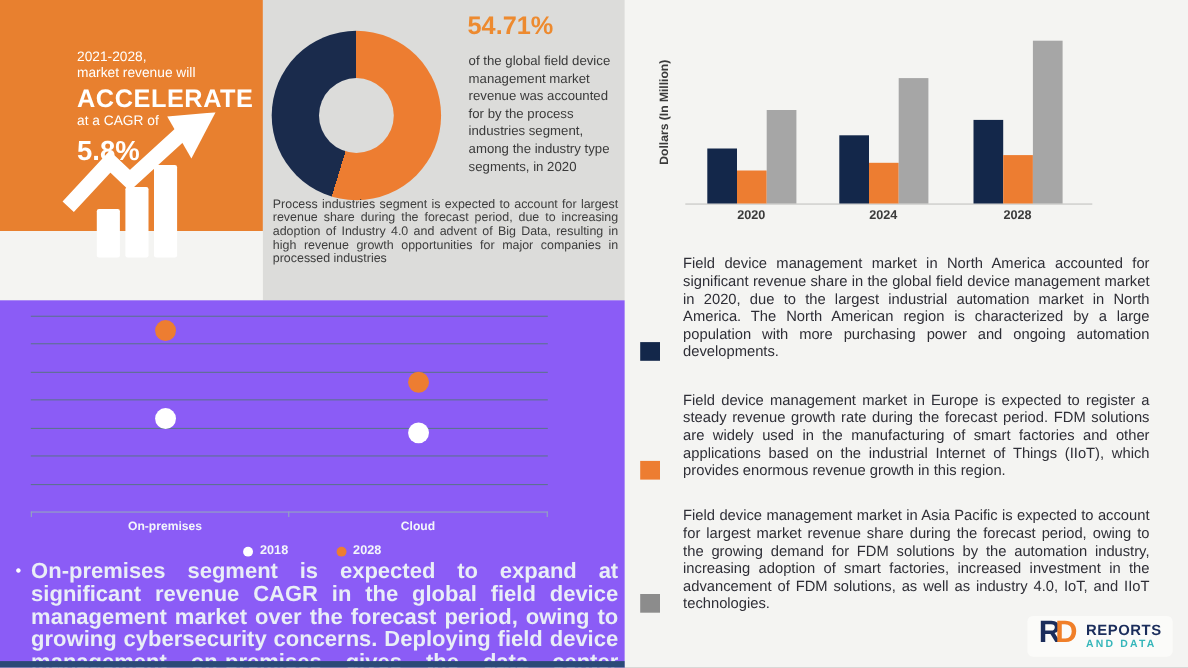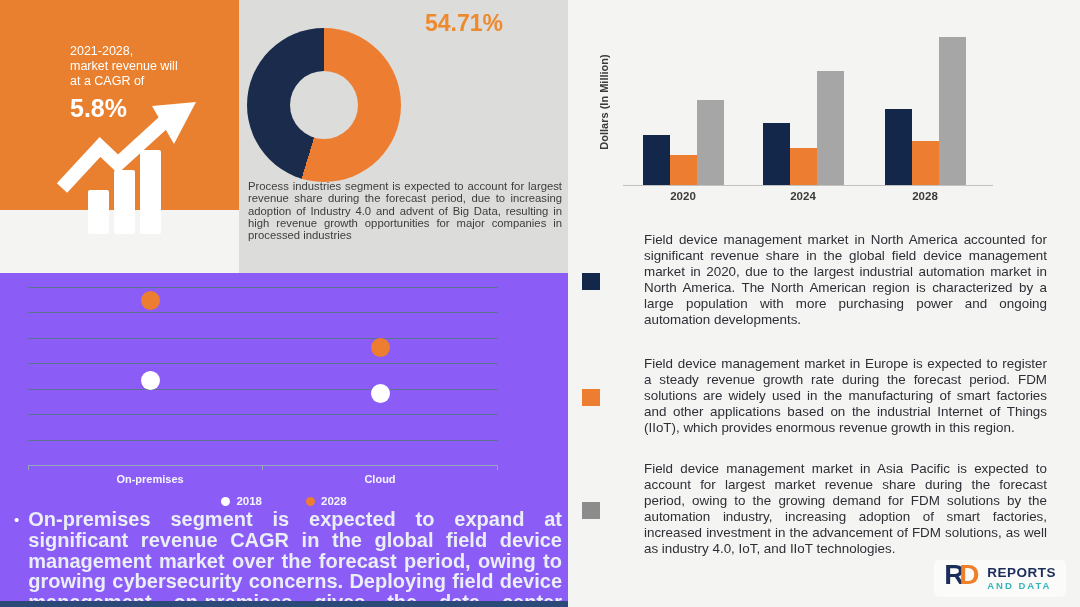--- a/index.html
+++ b/index.html
@@ -47,21 +47,21 @@
                 font-size:11px; font-weight:bold; color:#3b3b3b; text-align:center; }
   .bar-plot { position:absolute; left:55px; top:20px; width:370px; height:166px; border-bottom:1px solid #c2c2c0; }
   .bar-group { position:absolute; bottom:0; display:flex; align-items:flex-end; }
   .bar { width:27px; }
   .bar-xlabels { position:absolute; left:55px; top:190px; width:370px; }
   .bar-xlabel { position:absolute; transform:translateX(-50%); font-size:11.5px; font-weight:bold; color:#3b3b3b; }
   .bar-legend { position:absolute; left:55px; top:204px; width:370px; display:flex; justify-content:center; gap:22px; }
   .bar-legend-item { display:flex; align-items:center; gap:5px; font-size:12px; font-weight:bold; color:#262626; }
   .bar-legend-swatch { width:11px; height:11px; }
   
-  .rbullet { position:absolute; left:14px; width:465px; display:flex; align-items:center;gap:23px; }
+  .rbullet { position:absolute; left:14px; width:465px; display:flex; align-items:flex-end; }
   .rbullet .sq { width:18px; height:17px; margin-top:3px; flex:0 0 auto; }
   .rbullet p { margin-left:21px; width:424px; font-size:13.4px; line-height:16px; color:#2e2e36; text-align:justify; }
   .rb1 { top:232px; } .rb2 { top:356px; } .rb3 { top:461px; }
   
   .logo { position:absolute; right:14px; bottom:10px; display:flex; align-items:center;
           background:#fbfbf9; border-radius:5px; padding:5px 10px; }
   .logo-mark { position:relative; width:36px; height:27px; margin-right:7px; }
   .logo-r { position:absolute; left:0; top:-6px; font-size:28px; font-weight:bold; color:#1b2d5b; }
   .logo-d { position:absolute; left:15px; top:-6px; font-size:28px; font-weight:bold; color:#f07f29; }
   .logo-text-top { font-size:13.5px; font-weight:bold; color:#1b2d5b; letter-spacing:0.5px; line-height:14px; }
@@ -69,35 +69,37 @@
 </style>
 </head>
 <body>
 
 <div class="canvas">
 
   <section class="block-orange">
     <div class="cagr-text">
       <div class="cagr-line">2021-2028,</div>
       <div class="cagr-line">market revenue will</div>
+      <div class="cagr-accel">ACCELERATE</div>
       <div class="cagr-sub">at a CAGR of</div>
       <div class="cagr-pct">5.8%</div>
     </div>
     <svg class="growth-svg" width="150" height="138" viewBox="0 0 150 138">
       <rect x="32" y="88" width="21" height="44" rx="2" fill="#ffffff"></rect>
       <rect x="58" y="68" width="21" height="64" rx="2" fill="#ffffff"></rect>
       <rect x="84" y="48" width="21" height="84" rx="2" fill="#ffffff"></rect>
       <polyline points="6,86 44,45 62,62 108,20" fill="none" stroke="#ffffff" stroke-width="14" stroke-linejoin="miter"></polyline>
       <polygon points="96,4 140,0 118,42" fill="#ffffff"></polygon>
     </svg>
   </section>
 
   <section class="block-gray">
     <div class="donut" style="background: conic-gradient(rgb(237, 125, 49) 0deg, rgb(237, 125, 49) 196.956deg, rgb(26, 43, 76) 196.956deg, rgb(26, 43, 76) 360deg);"></div>
     <div class="donut-pct">54.71%</div>
+    <div class="donut-desc">of the global field device management market revenue was accounted for by the process industries segment, among the industry type segments, in 2020</div>
     <div class="donut-note">Process industries segment is expected to account for largest revenue share during the forecast period, due to increasing adoption of Industry 4.0 and advent of Big Data, resulting in high revenue growth opportunities for major companies in processed industries</div>
   </section>
 
   <section class="block-navy">
     <div class="dot-plot">
         <div class="gridline" style="top: 0px;"></div>
         <div class="gridline" style="top: 25.43px;"></div>
         <div class="gridline" style="top: 50.86px;"></div>
         <div class="gridline" style="top: 76.29px;"></div>
         <div class="gridline" style="top: 101.72px;"></div>

